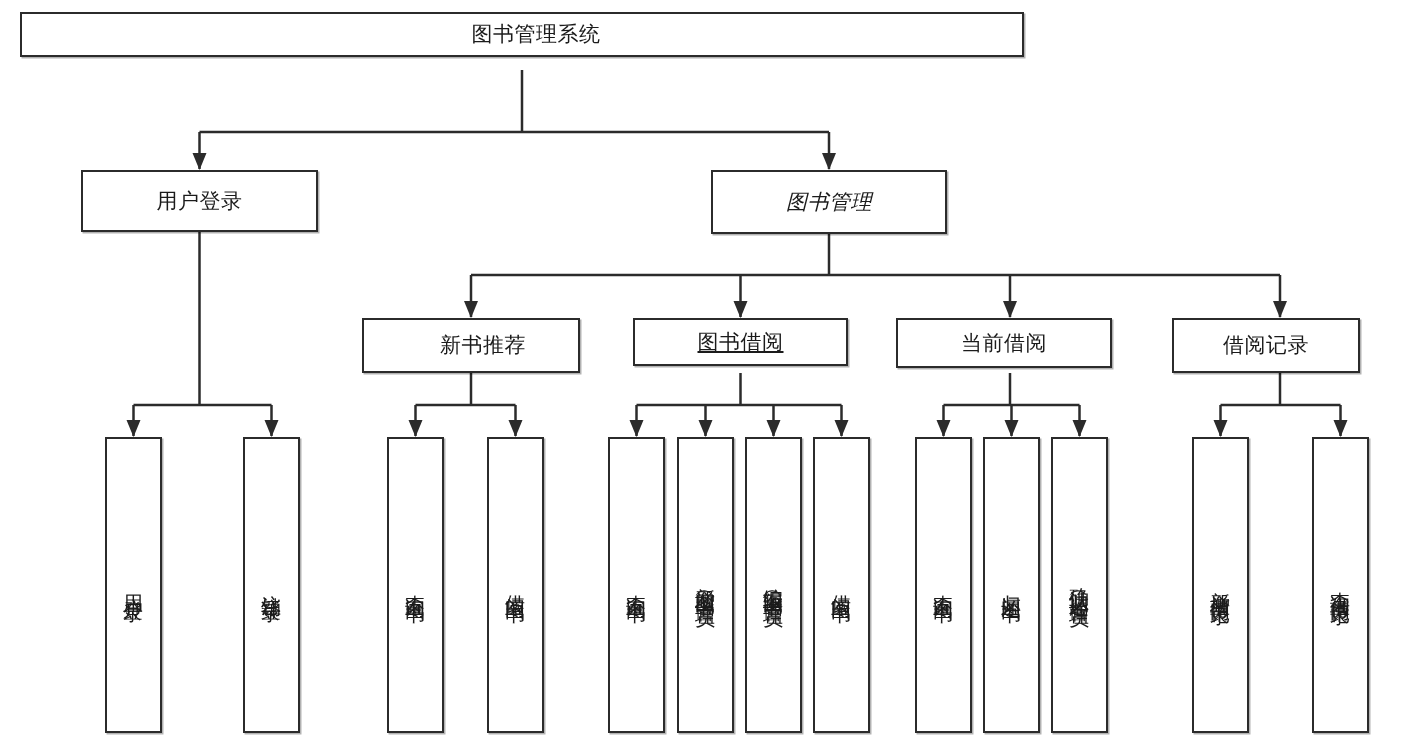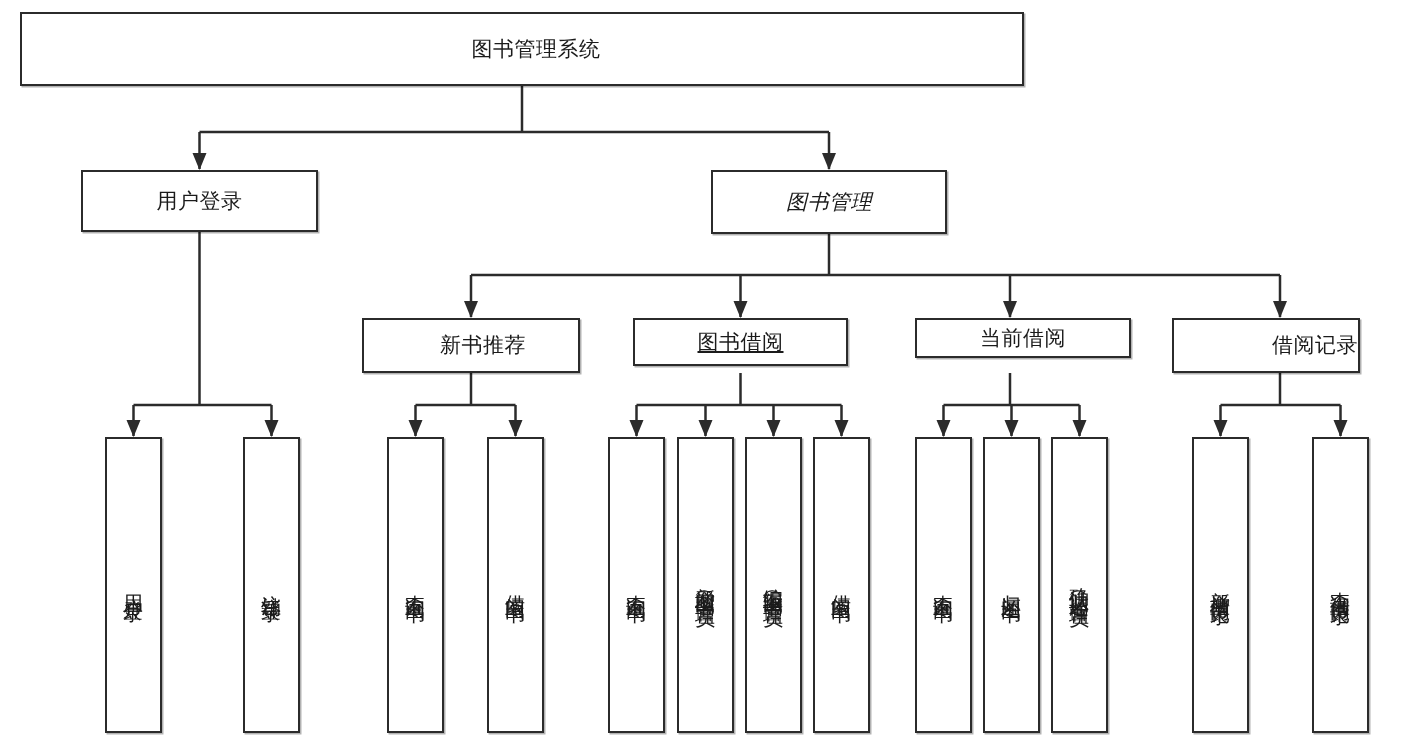--- a/index.html
+++ b/index.html
@@ -115,39 +115,39 @@
       <line x1="1079.5" y1="405" x2="1079.5" y2="436" stroke="#2b2b2b" stroke-width="2.5"></line>
       <polygon points="1072.5,420 1086.5,420 1079.5,437" fill="#2b2b2b"></polygon>
       <line x1="1280" y1="373" x2="1280" y2="405" stroke="#2b2b2b" stroke-width="2.5"></line>
       <line x1="1220.5" y1="405" x2="1340.5" y2="405" stroke="#2b2b2b" stroke-width="2.5"></line>
       <line x1="1220.5" y1="405" x2="1220.5" y2="436" stroke="#2b2b2b" stroke-width="2.5"></line>
       <polygon points="1213.5,420 1227.5,420 1220.5,437" fill="#2b2b2b"></polygon>
       <line x1="1340.5" y1="405" x2="1340.5" y2="436" stroke="#2b2b2b" stroke-width="2.5"></line>
       <polygon points="1333.5,420 1347.5,420 1340.5,437" fill="#2b2b2b"></polygon>
     </svg>
   <div id="nodes">
-      <div class="node h" style="left: 20px; top: 12px; width: 1004px; height: 74px; padding-left: 28px;">
+      <div class="node h" style="left: 20px; top: 12px; width: 1004px; height: 45px; padding-left: 28px;">
         <span class="htext">图书管理系统</span>
       </div>
       <div class="node h" style="left: 81px; top: 170px; width: 237px; height: 62px;">
         <span class="htext">用户登录</span>
       </div>
       <div class="node h" style="left: 711px; top: 170px; width: 236px; height: 64px; font-style: italic;">
         <span class="htext">图书管理</span>
       </div>
       <div class="node h" style="left: 362px; top: 318px; width: 218px; height: 55px; padding-left: 24px;">
         <span class="htext">新书推荐</span>
       </div>
       <div class="node h" style="left: 633px; top: 318px; width: 215px; height: 48px; text-decoration: underline;">
         <span class="htext">图书借阅</span>
       </div>
-      <div class="node h" style="left: 915px; top: 318px; width: 216px; height: 40px; align-items: center;">
+      <div class="node h" style="left: 896px; top: 318px; width: 216px; height: 50px; align-items: center;">
         <span class="htext">当前借阅</span>
       </div>
-      <div class="node h" style="left: 1172px; top: 318px; width: 188px; height: 55px; justify-content: flex-end;">
+      <div class="node h" style="left: 1172px; top: 318px; width: 188px; height: 55px;">
         <span class="htext">借阅记录</span>
       </div>
       <div class="node v" style="left: 105px; top: 437px; width: 57px; height: 296px;">
         <span class="vtext">用户登录</span>
       </div>
       <div class="node v" style="left: 243px; top: 437px; width: 57px; height: 296px;">
         <span class="vtext">注销登录</span>
       </div>
       <div class="node v" style="left: 387px; top: 437px; width: 57px; height: 296px;">
         <span class="vtext">查询图书</span>

